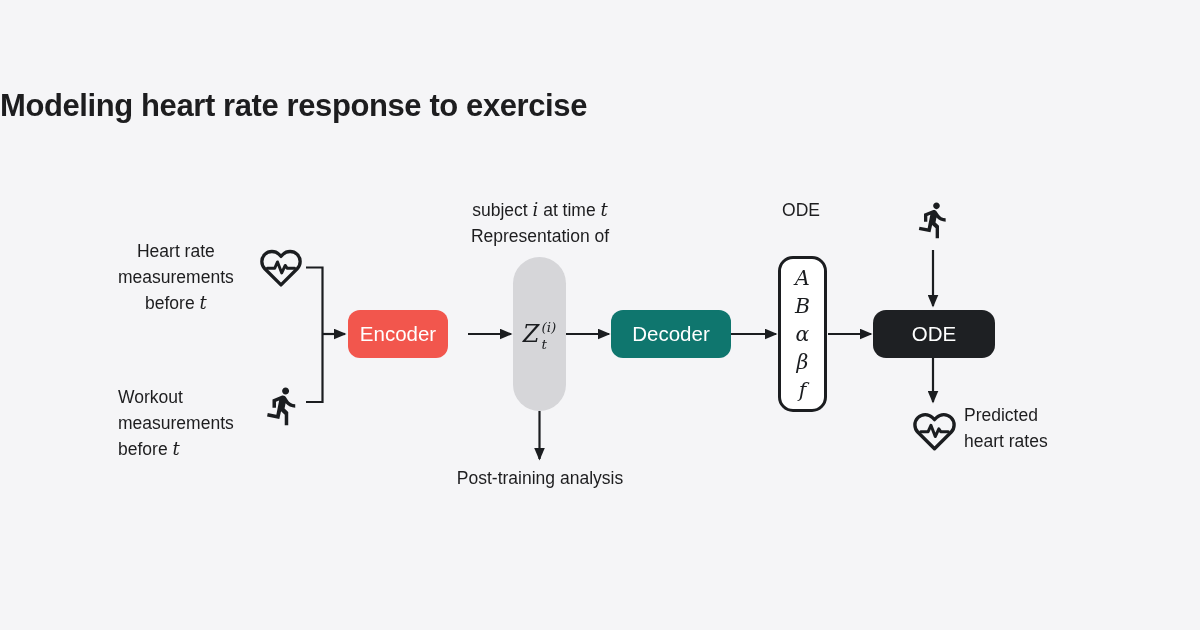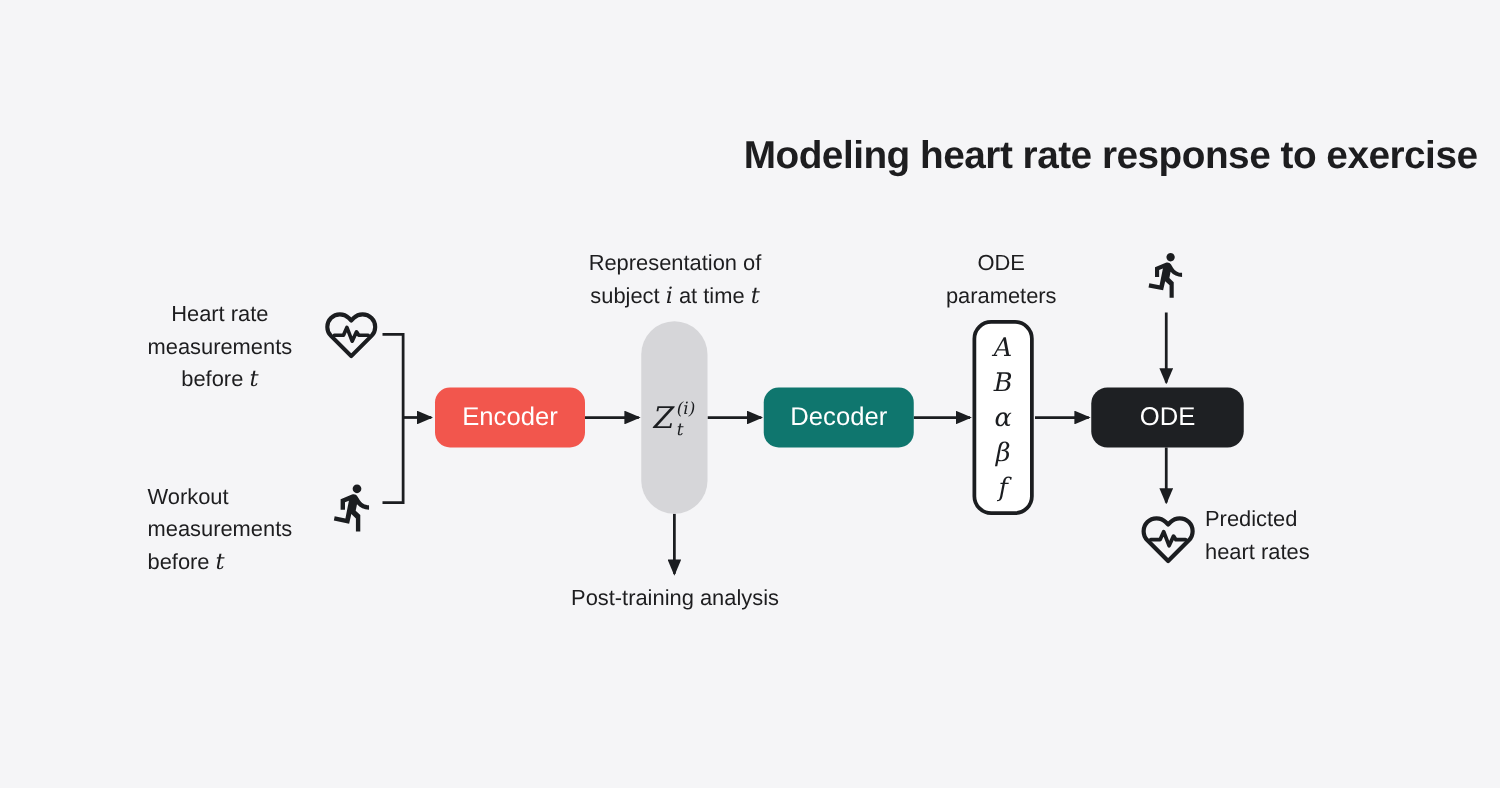--- a/index.html
+++ b/index.html
@@ -2,22 +2,22 @@
 <html><head>
 <meta charset="utf-8">
 <style>
   html,body{margin:0;padding:0;background:#F5F5F7;}
   .canvas{
     position:relative;width:1200px;height:630px;overflow:hidden;
     background:#F5F5F7;color:#1D1D1F;
     font-family:"Liberation Sans","DejaVu Sans",sans-serif;
   }
   .title{
-    position:absolute;left:0;right:0;top:88px;margin:18px;
-    text-align:right;font-size:31px;font-weight:700;letter-spacing:-0.4px;color:#1D1D1F;
+    position:absolute;left:0;right:0;top:88px;margin:0;
+    text-align:left;font-size:31px;font-weight:700;letter-spacing:-0.4px;color:#1D1D1F;
   }
   .lbl{position:absolute;font-size:17.5px;line-height:26px;color:#1D1D1F;}
   .lbl.center{text-align:center;}
   .mvar{font-family:"DejaVu Serif","Liberation Serif",serif;font-style:italic;font-size:18px;}
   .connectors{position:absolute;left:0;top:0;pointer-events:none;}
   .block{
     position:absolute;display:flex;align-items:center;justify-content:center;
     color:#FFFFFF;font-size:20.5px;border-radius:12px;
   }
   .pill{
@@ -88,30 +88,29 @@
     </svg>
   </div>
 
   <div class="icon" style="left:262px;top:382px;width:42px;height:48px;">
     <svg viewBox="0 0 24 24" fill="currentColor">
       <path d="M13.49 5.48c1.1 0 2-.9 2-2s-.9-2-2-2-2 .9-2 2 .9 2 2 2zm-3.6 13.9l1-4.4 2.1 2v6h2v-7.5l-2.1-2 .6-3c1.3 1.5 3.3 2.5 5.5 2.5v-2c-1.9 0-3.5-1-4.3-2.4l-1-1.6c-.4-.6-1-1-1.7-1-.3 0-.5.1-.8.1l-5.2 2.2v4.7h2v-3.4l1.8-.7-1.6 8.1-4.9-1-.4 2 7 1.4z"></path>
     </svg>
   </div>
 
   <div class="lbl center" style="left:420px;top:197px;width:240px;">
+    <div><span>subject </span><span class="mvar">i</span><span> at time </span><span class="mvar">t</span></div>
     <div>Representation of</div>
-    <div><span>subject </span><span class="mvar">i</span><span> at time </span><span class="mvar">t</span></div>
   </div>
 
   <div class="lbl center" style="left:721px;top:197px;width:160px;">
     <div>ODE</div>
-    <div>parameters</div>
   </div>
 
-  <div class="block" style="left: 348px; top: 310px; width: 120px; height: 48px; background: rgb(242, 86, 77);">
+  <div class="block" style="left: 348px; top: 310px; width: 100px; height: 48px; background: rgb(242, 86, 77);">
     <span>Encoder</span>
   </div>
 
   <div class="pill" style="background: rgb(214, 214, 217);">
     <span class="zmath">
         <span>Z</span>
         <span class="z-col">
           <span>(i)</span>
           <span>t</span>
         </span>

